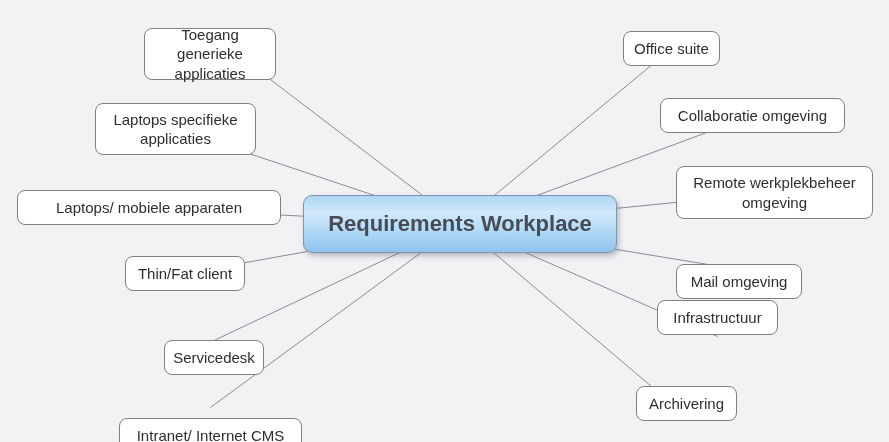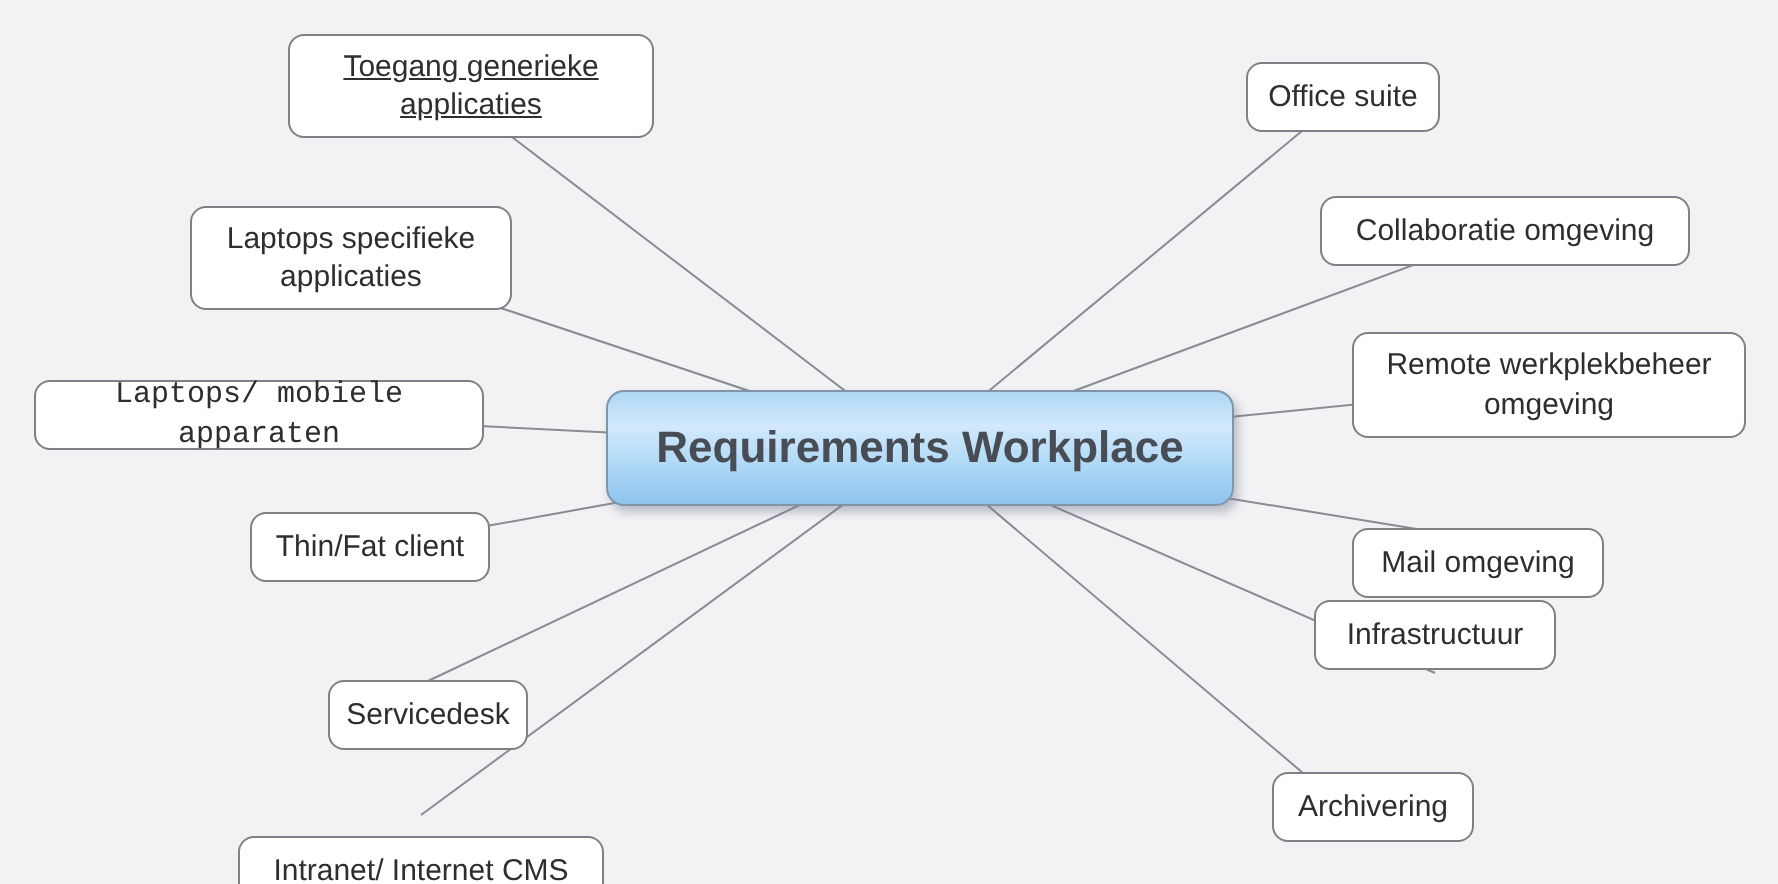--- a/index.html
+++ b/index.html
@@ -53,23 +53,23 @@
     background: linear-gradient(to bottom, #aed7f5 0%, #d2e9fb 30%, #b4dbf7 60%, #8fc3ee 100%);
     border: 1px solid #8096a8;
     border-radius: 9px;
     box-shadow: 2px 3px 5px rgba(110,120,135,0.45);
     color: #474c55;
     font-size: 22px;
     font-weight: bold;
     cursor: default;
   }
   
-  .b0  { left: 144px; top: 17px;  width: 183px; height: 52px; text-decoration: underline; }
+  .b0  { left: 144px; top: 28px;  width: 132px; height: 52px; }
   .b1  { left: 95px;  top: 103px; width: 161px; height: 52px; }
-  .b2  { left: 17px;  top: 190px; width: 225px; height: 35px; font-family: Liberation Mono, monospace; }
+  .b2  { left: 17px;  top: 190px; width: 264px; height: 35px; }
   .b3  { left: 125px; top: 256px; width: 120px; height: 35px; }
   .b4  { left: 164px; top: 340px; width: 100px; height: 35px; }
   .b5  { left: 119px; top: 390px; width: 183px; height: 35px; margin-top: 28px; }
   .b6  { left: 623px; top: 31px;  width: 97px;  height: 35px; }
   .b7  { left: 660px; top: 98px;  width: 185px; height: 35px; }
   .b8  { left: 676px; top: 166px; width: 197px; height: 53px; }
   .b9  { left: 676px; top: 252px; width: 126px; height: 35px; margin-top: 12px; }
   .b10 { left: 657px; top: 300px; width: 121px; height: 35px; }
   .b11 { left: 621px; top: 386px; width: 101px; height: 35px; margin-left: 15px; }
 </style>

